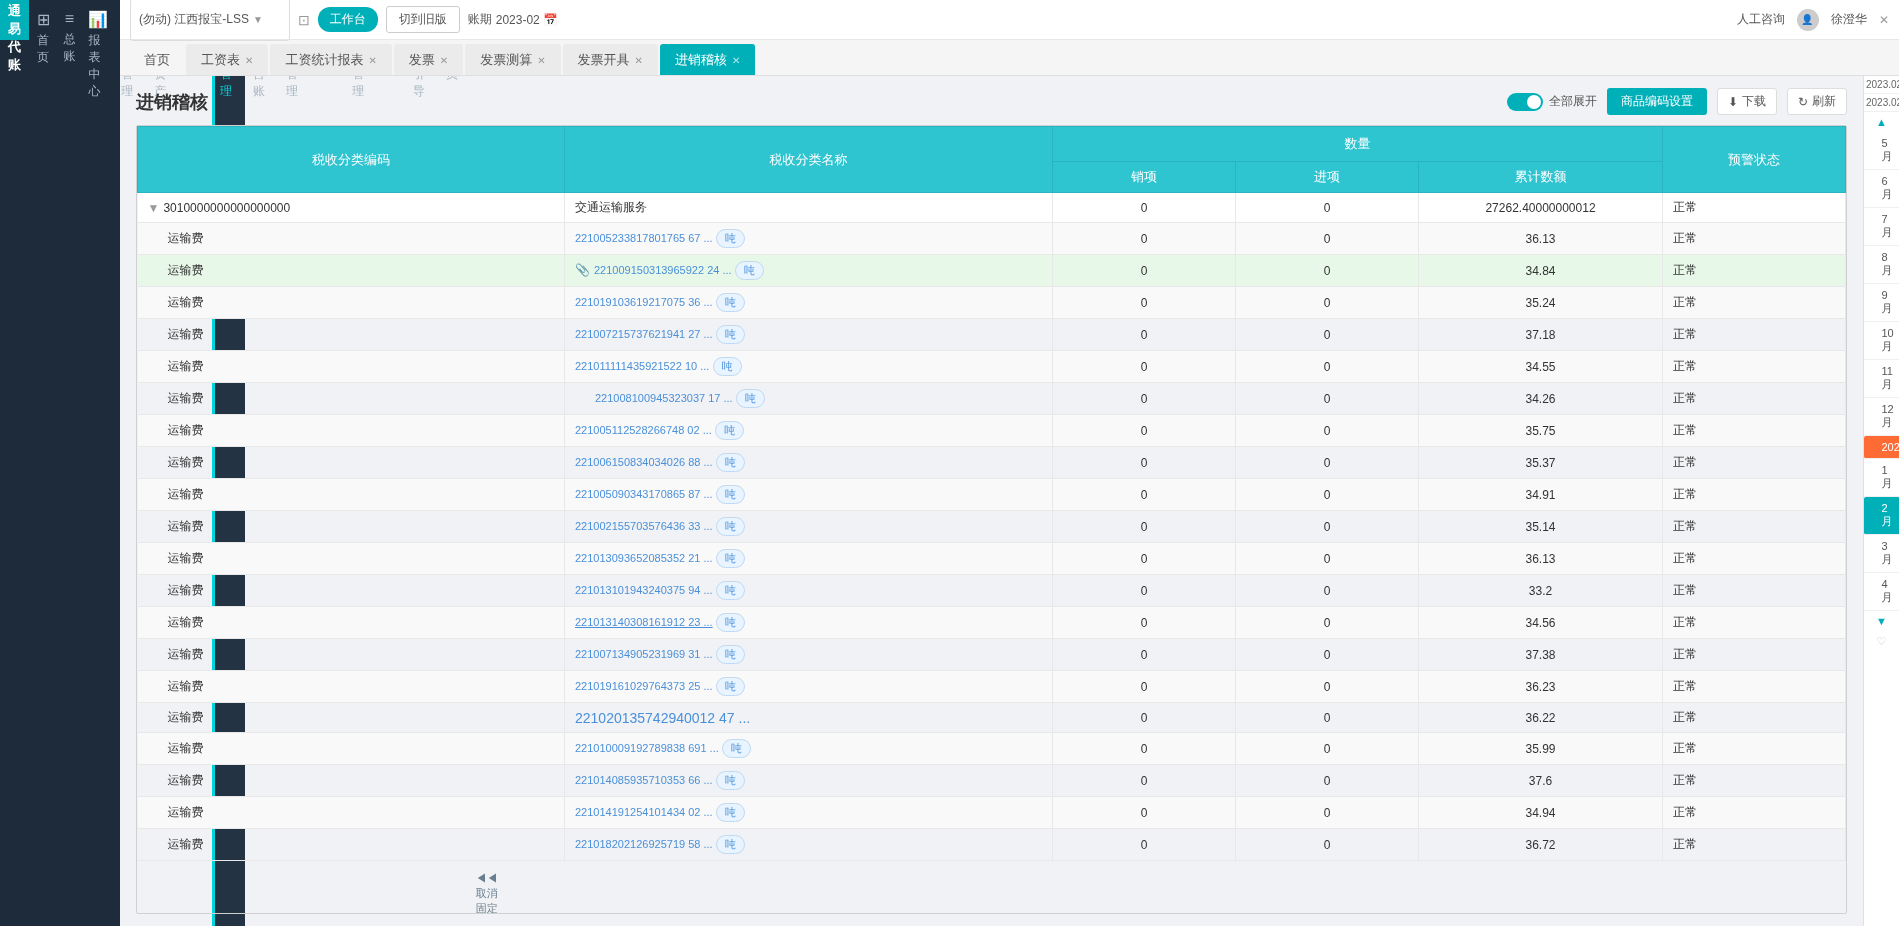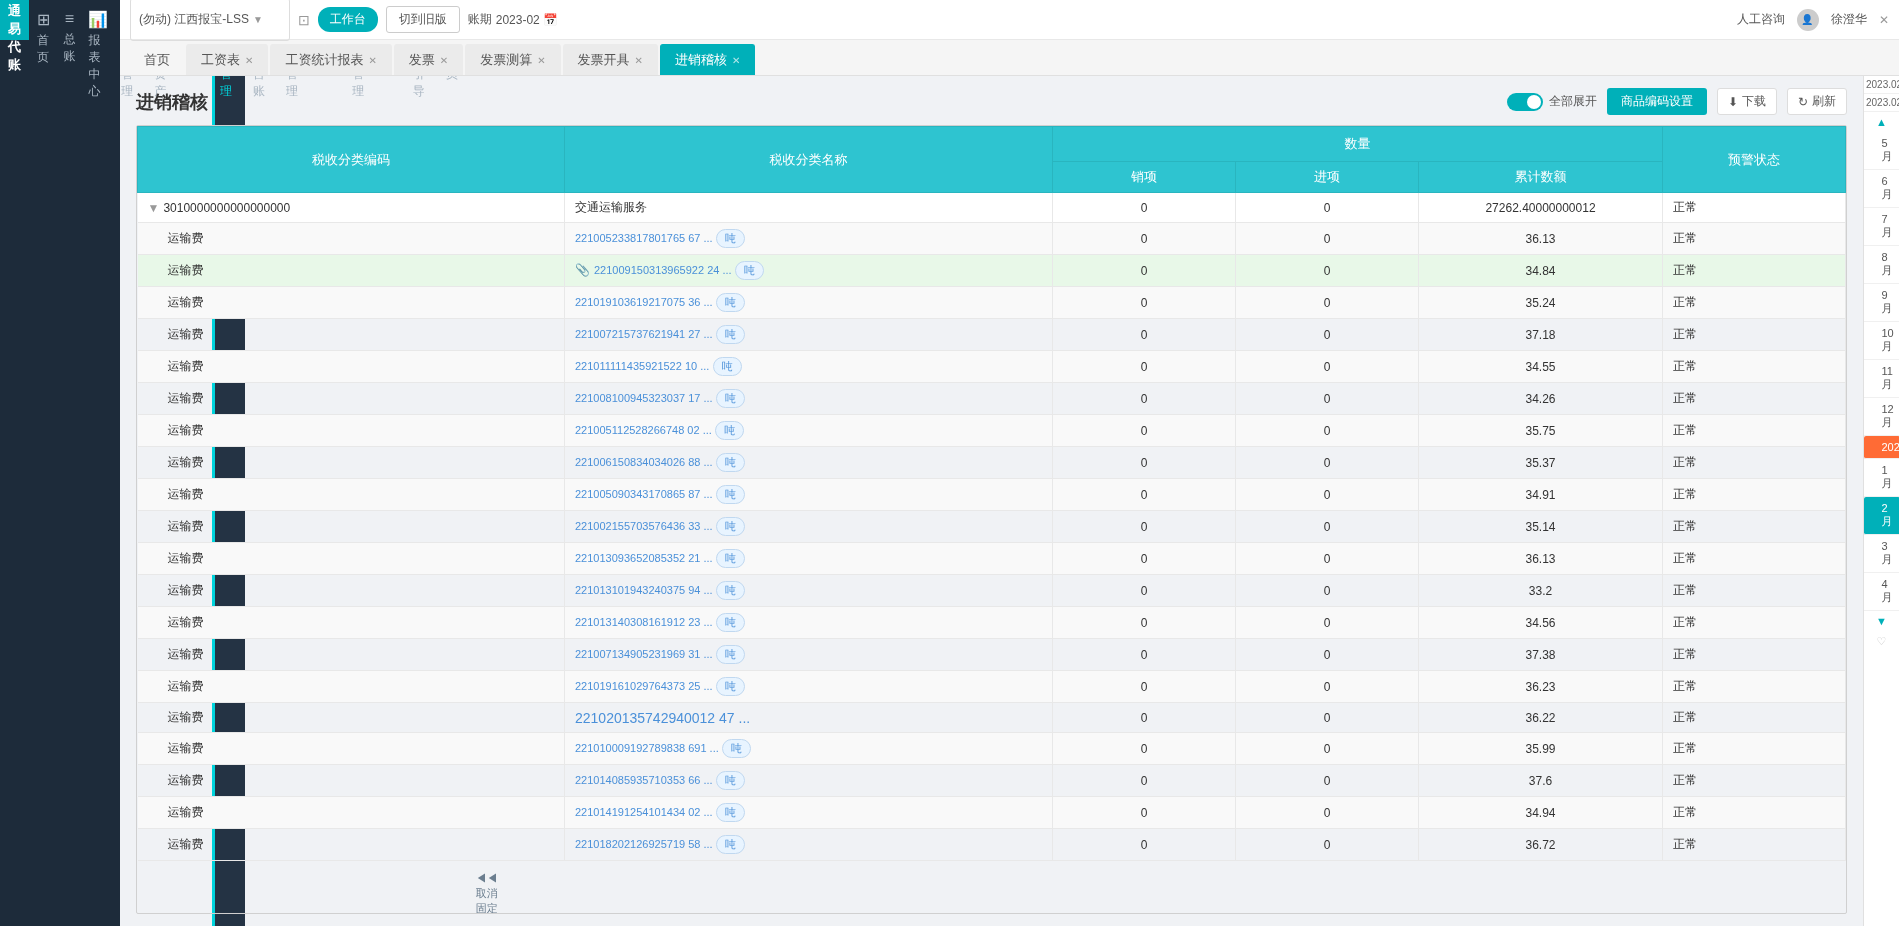--- a/index.html
+++ b/index.html
@@ -513,21 +513,21 @@
               <tr>
                 <td><span style="margin-left:20px;">运输费</span></td>
                 <td><span style="color:#4a90d9;font-size:11px;">221011111435921522 10 ...</span> <span class="tag-pill">吨</span></td>
                 <td class="center">0</td>
                 <td class="center">0</td>
                 <td class="center">34.55</td>
                 <td>正常</td>
               </tr>
               <tr>
                 <td><span style="margin-left:20px;">运输费</span></td>
-                <td><span style="color:#4a90d9;font-size:11px;">221008100945323037 17 ...</span> <span class="tag-pill">吨</span></td>
+                <td><span style="color:#4a90d9;font-size:11px;margin-left:20px;">221008100945323037 17 ...</span> <span class="tag-pill">吨</span></td>
                 <td class="center">0</td>
                 <td class="center">0</td>
                 <td class="center">34.26</td>
                 <td>正常</td>
               </tr>
               <tr>
                 <td><span style="margin-left:20px;">运输费</span></td>
                 <td><span style="color:#4a90d9;font-size:11px;">221005112528266748 02 ...</span> <span class="tag-pill">吨</span></td>
                 <td class="center">0</td>
                 <td class="center">0</td>
@@ -569,21 +569,21 @@
               <tr>
                 <td><span style="margin-left:20px;">运输费</span></td>
                 <td><span style="color:#4a90d9;font-size:11px;">221013101943240375 94 ...</span> <span class="tag-pill">吨</span></td>
                 <td class="center">0</td>
                 <td class="center">0</td>
                 <td class="center">33.2</td>
                 <td>正常</td>
               </tr>
               <tr>
                 <td><span style="margin-left:20px;">运输费</span></td>
-                <td><span style="color:#4a90d9;font-size:11px;">221013140308161912 23 ...</span> <span class="tag-pill">吨</span></td>
+                <td><span style="color:#4a90d9;font-size:11px;text-decoration:underline;">221013140308161912 23 ...</span> <span class="tag-pill">吨</span></td>
                 <td class="center">0</td>
                 <td class="center">0</td>
                 <td class="center">34.56</td>
                 <td>正常</td>
               </tr>
               <tr>
                 <td><span style="margin-left:20px;">运输费</span></td>
                 <td><span style="color:#4a90d9;font-size:11px;">221007134905231969 31 ...</span> <span class="tag-pill">吨</span></td>
                 <td class="center">0</td>
                 <td class="center">0</td>

